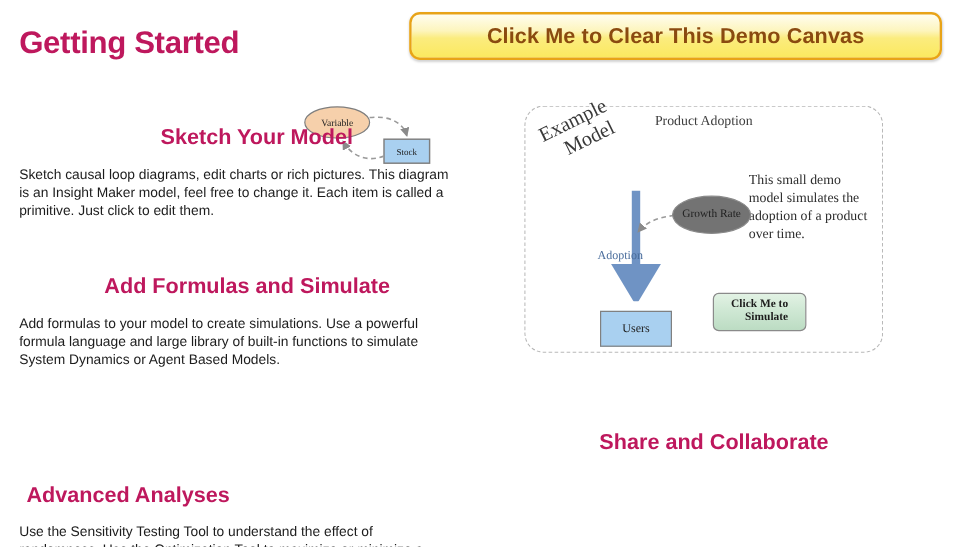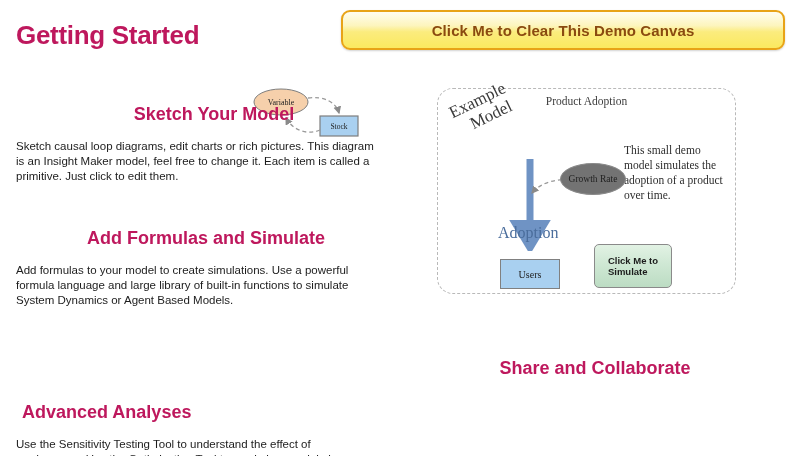--- a/index.html
+++ b/index.html
@@ -42,21 +42,21 @@
         #fbec7e 55%,
         #fbe95f 100%);
     box-shadow: 0 1px 2px rgba(0,0,0,0.18);
     display: flex;
     align-items: center;
     justify-content: center;
     cursor: pointer;
     box-sizing: border-box;
   }
   .clear-btn-label {
-    font-size: 15px;
+    font-size: 18px;
     font-weight: bold;
     color: #8a4a10;
     letter-spacing: 0.1px;
   }
 
   
   .feature {
     position: absolute;
   }
   .feature-title {
@@ -161,23 +161,23 @@
   .flow-svg {
     position: absolute;
     left: 46px;
     top: 62px;
     width: 110px;
     height: 100px;
   }
   .adoption-label {
     position: absolute;
     left: 60px;
-    top: 135px;
-    font-family: "Liberation Serif", serif;
-    font-size: 16px;
+    top: 119px;
+    font-family: "Liberation Serif", serif;
+    font-size: 10px;
     color: #4a6d9c;
     cursor: pointer;
   }
 
   
   .users-stock {
     position: absolute;
     left: 62px;
     top: 170px;
     width: 60px;
@@ -193,34 +193,35 @@
     box-sizing: border-box;
     cursor: pointer;
   }
 
   
   .simulate-btn {
     position: absolute;
     left: 156px;
     top: 155px;
     width: 78px;
-    height: 44px;
+    height: 32px;
     border: 1.5px solid #8a8a8a;
     border-radius: 5px;
     background: linear-gradient(to bottom, #e2f2e4 0%, #cfe8d4 45%, #bcdcc3 100%);
     display: flex;
     align-items: center;
     justify-content: center;
-    text-align: left;
+    text-align: right;
     font-size: 9.5px;
     font-weight: bold;
     line-height: 11px;
     color: #1c1c1c;
     box-sizing: border-box;
     cursor: pointer;
+    font-family: Liberation Serif, serif;
   }
 </style>
 </head>
 <body>
 
 <div class="page-title">Getting Started</div>
 
 <div class="clear-btn">
   <span class="clear-btn-label">Click Me to Clear This Demo Canvas</span>
 </div>

